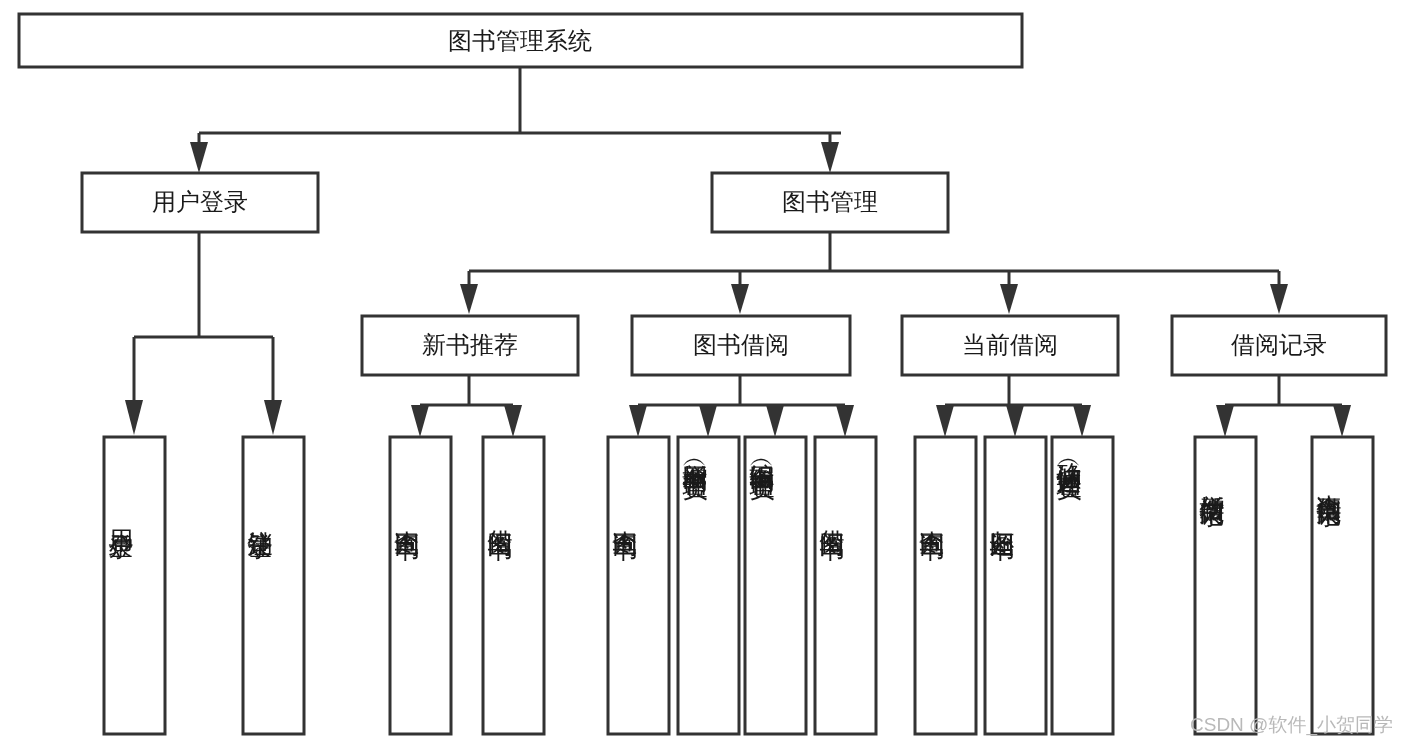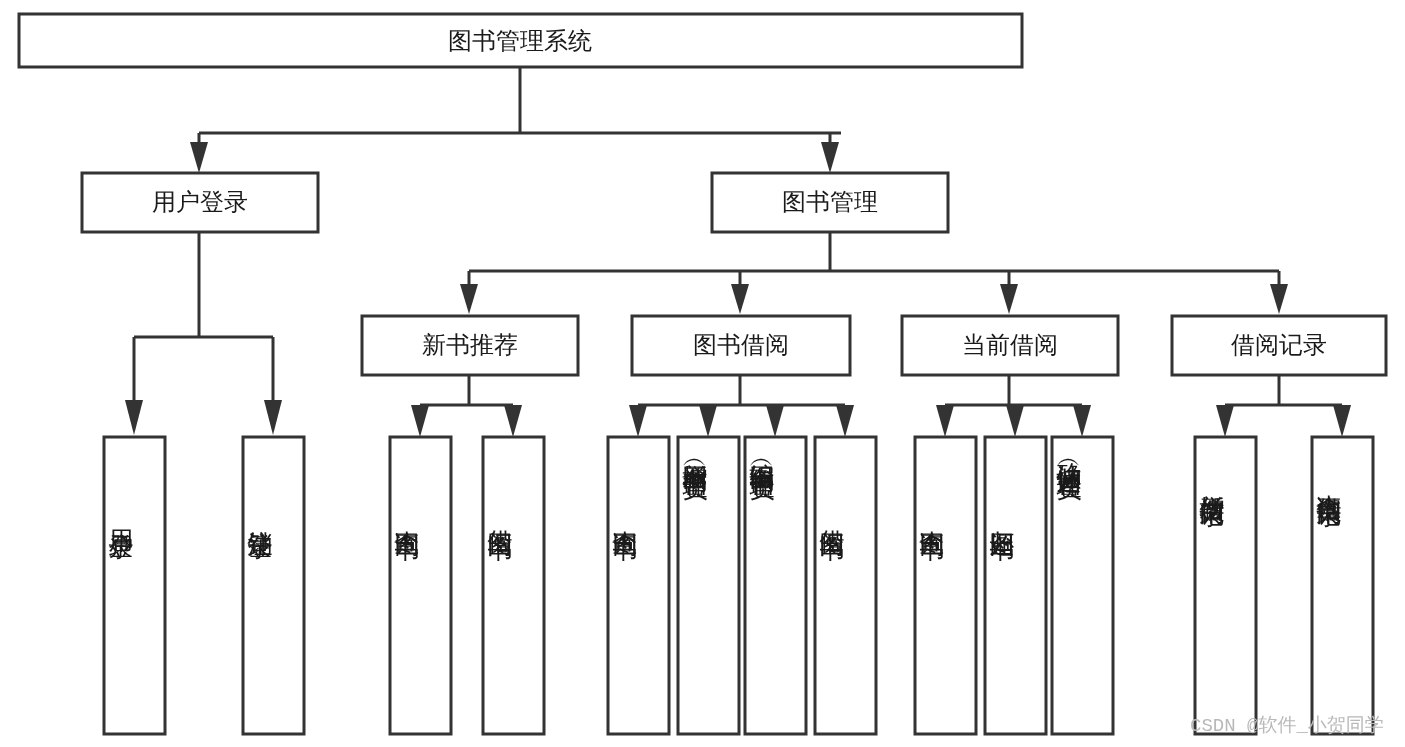--- a/index.html
+++ b/index.html
@@ -56,21 +56,21 @@
     font-size: 25px;
     line-height: 1.02;
     color: #1a1a1a;
     letter-spacing: 2px;
     text-align: start;
     white-space: nowrap;
     pointer-events: none;
   }
   .watermark {
     position: absolute;
-    font-family: Liberation Mono, monospace;
+    font-family: Liberation Sans, sans-serif;
     font-size: 19px;
     color: #b9b9b9;
     white-space: nowrap;
   }
 </style>
 </head>
 <body>
 
 <div id="diagram-root">
 

